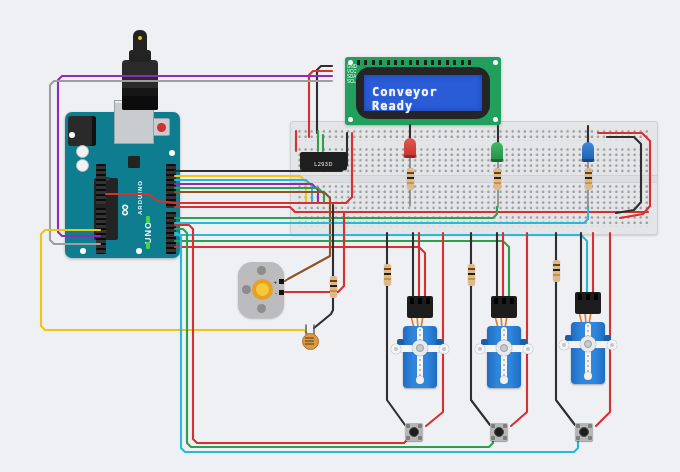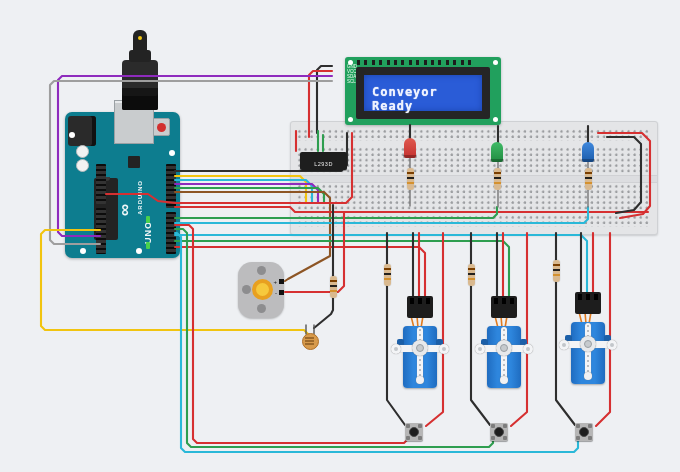--- a/index.html
+++ b/index.html
@@ -15,21 +15,21 @@
   .arduino{background:#0d7d8f;border-radius:7px;box-shadow:0 1px 3px rgba(0,0,0,.3);z-index:2;}
   .metal{background:#c9ccce;border:1px solid #9aa0a4;}
   .blackpart{background:#232323;}
   .pinstrip{background:repeating-linear-gradient(180deg,#0c0c0c 0 2px,#333 2px 5px);border-radius:1px;}
   .vtext{transform:rotate(-90deg);transform-origin:left top;color:#eef6f7;white-space:nowrap;}
   .hole{background:#fff;border-radius:50%;width:6px;height:6px;}
   .cap{background:#f2f2f2;border:1.5px solid #b9bcbe;border-radius:50%;width:11px;height:11px;}
   .tinyled{width:4px;height:7px;border-radius:1px;}
   
   .lcd-pcb{background:#21a05d;border-radius:3px;box-shadow:0 1px 3px rgba(0,0,0,.25);z-index:2;}
-  .lcd-bezel{position:absolute;left:11px;top:10px;right:11px;bottom:6px;background:#252525;border-radius:2px;}
+  .lcd-bezel{position:absolute;left:11px;top:10px;right:11px;bottom:6px;background:#252525;border-radius:14px;}
   .lcd-screen{position:absolute;left:8px;top:8px;right:8px;bottom:8px;background:#2a5cd7;box-shadow:inset 0 0 6px #1b44ad;}
   .lcd-text{position:absolute;left:8px;top:10px;color:#eef2ff;font-family:"DejaVu Sans Mono",monospace;font-size:12px;font-weight:bold;letter-spacing:1px;text-shadow:0 0 1px #fff;}
   .lcd-pins-top{position:absolute;left:12px;top:3px;width:118px;height:5px;background:repeating-linear-gradient(90deg,#1d1d1d 0 3px,transparent 3px 7.4px);}
   .lcd-pin-label{position:absolute;left:2px;color:#eafbee;font-size:4.5px;line-height:5px;}
   
   .comp{z-index:8;}
   .led{width:12px;height:20px;border-radius:6px 6px 2px 2px;}
   .led:after{content:"";position:absolute;left:-1px;bottom:0;width:14px;height:3px;border-radius:1px;background:rgba(0,0,0,.25);}
   .resistor-v{width:7px;height:22px;border-radius:3px;background:linear-gradient(180deg,#d9b98f 0 4px,#7b3f00 4px 6px,#d9b98f 6px 9px,#23201c 9px 11px,#d9b98f 11px 14px,#d4912f 14px 16px,#d9b98f 16px 100%);box-shadow:0 0 1px rgba(0,0,0,.4);}
   .chip{background:#1e1e1e;border-radius:2px;color:#e8e8e8;text-align:center;z-index:8;box-shadow:0 1px 1px rgba(0,0,0,.4);}

